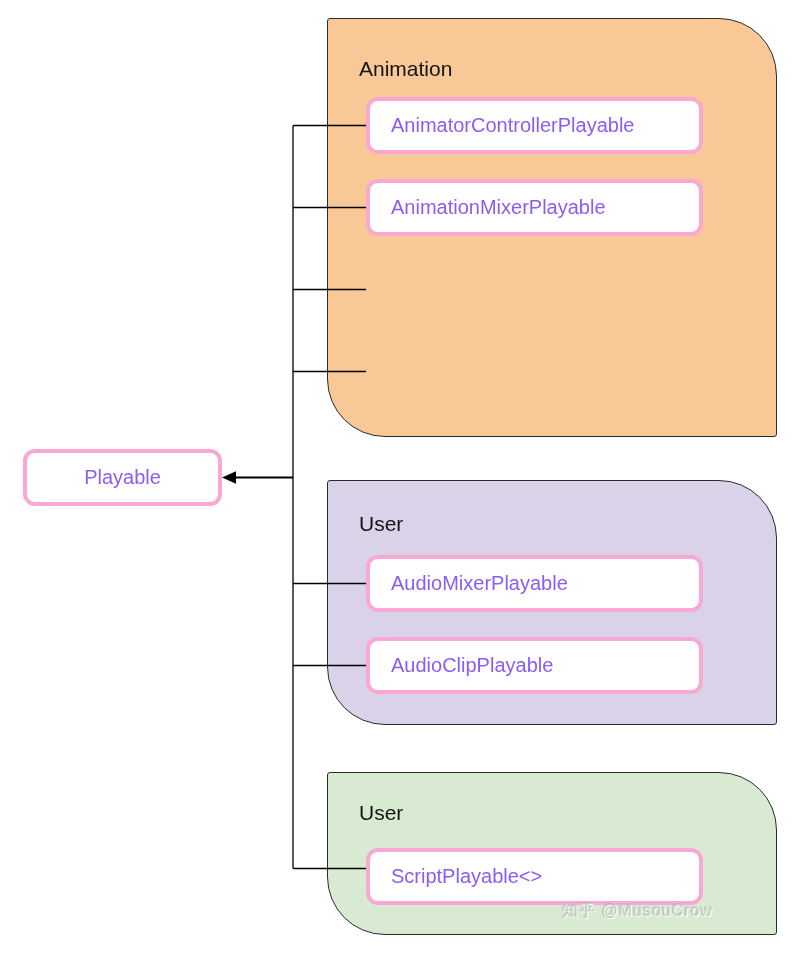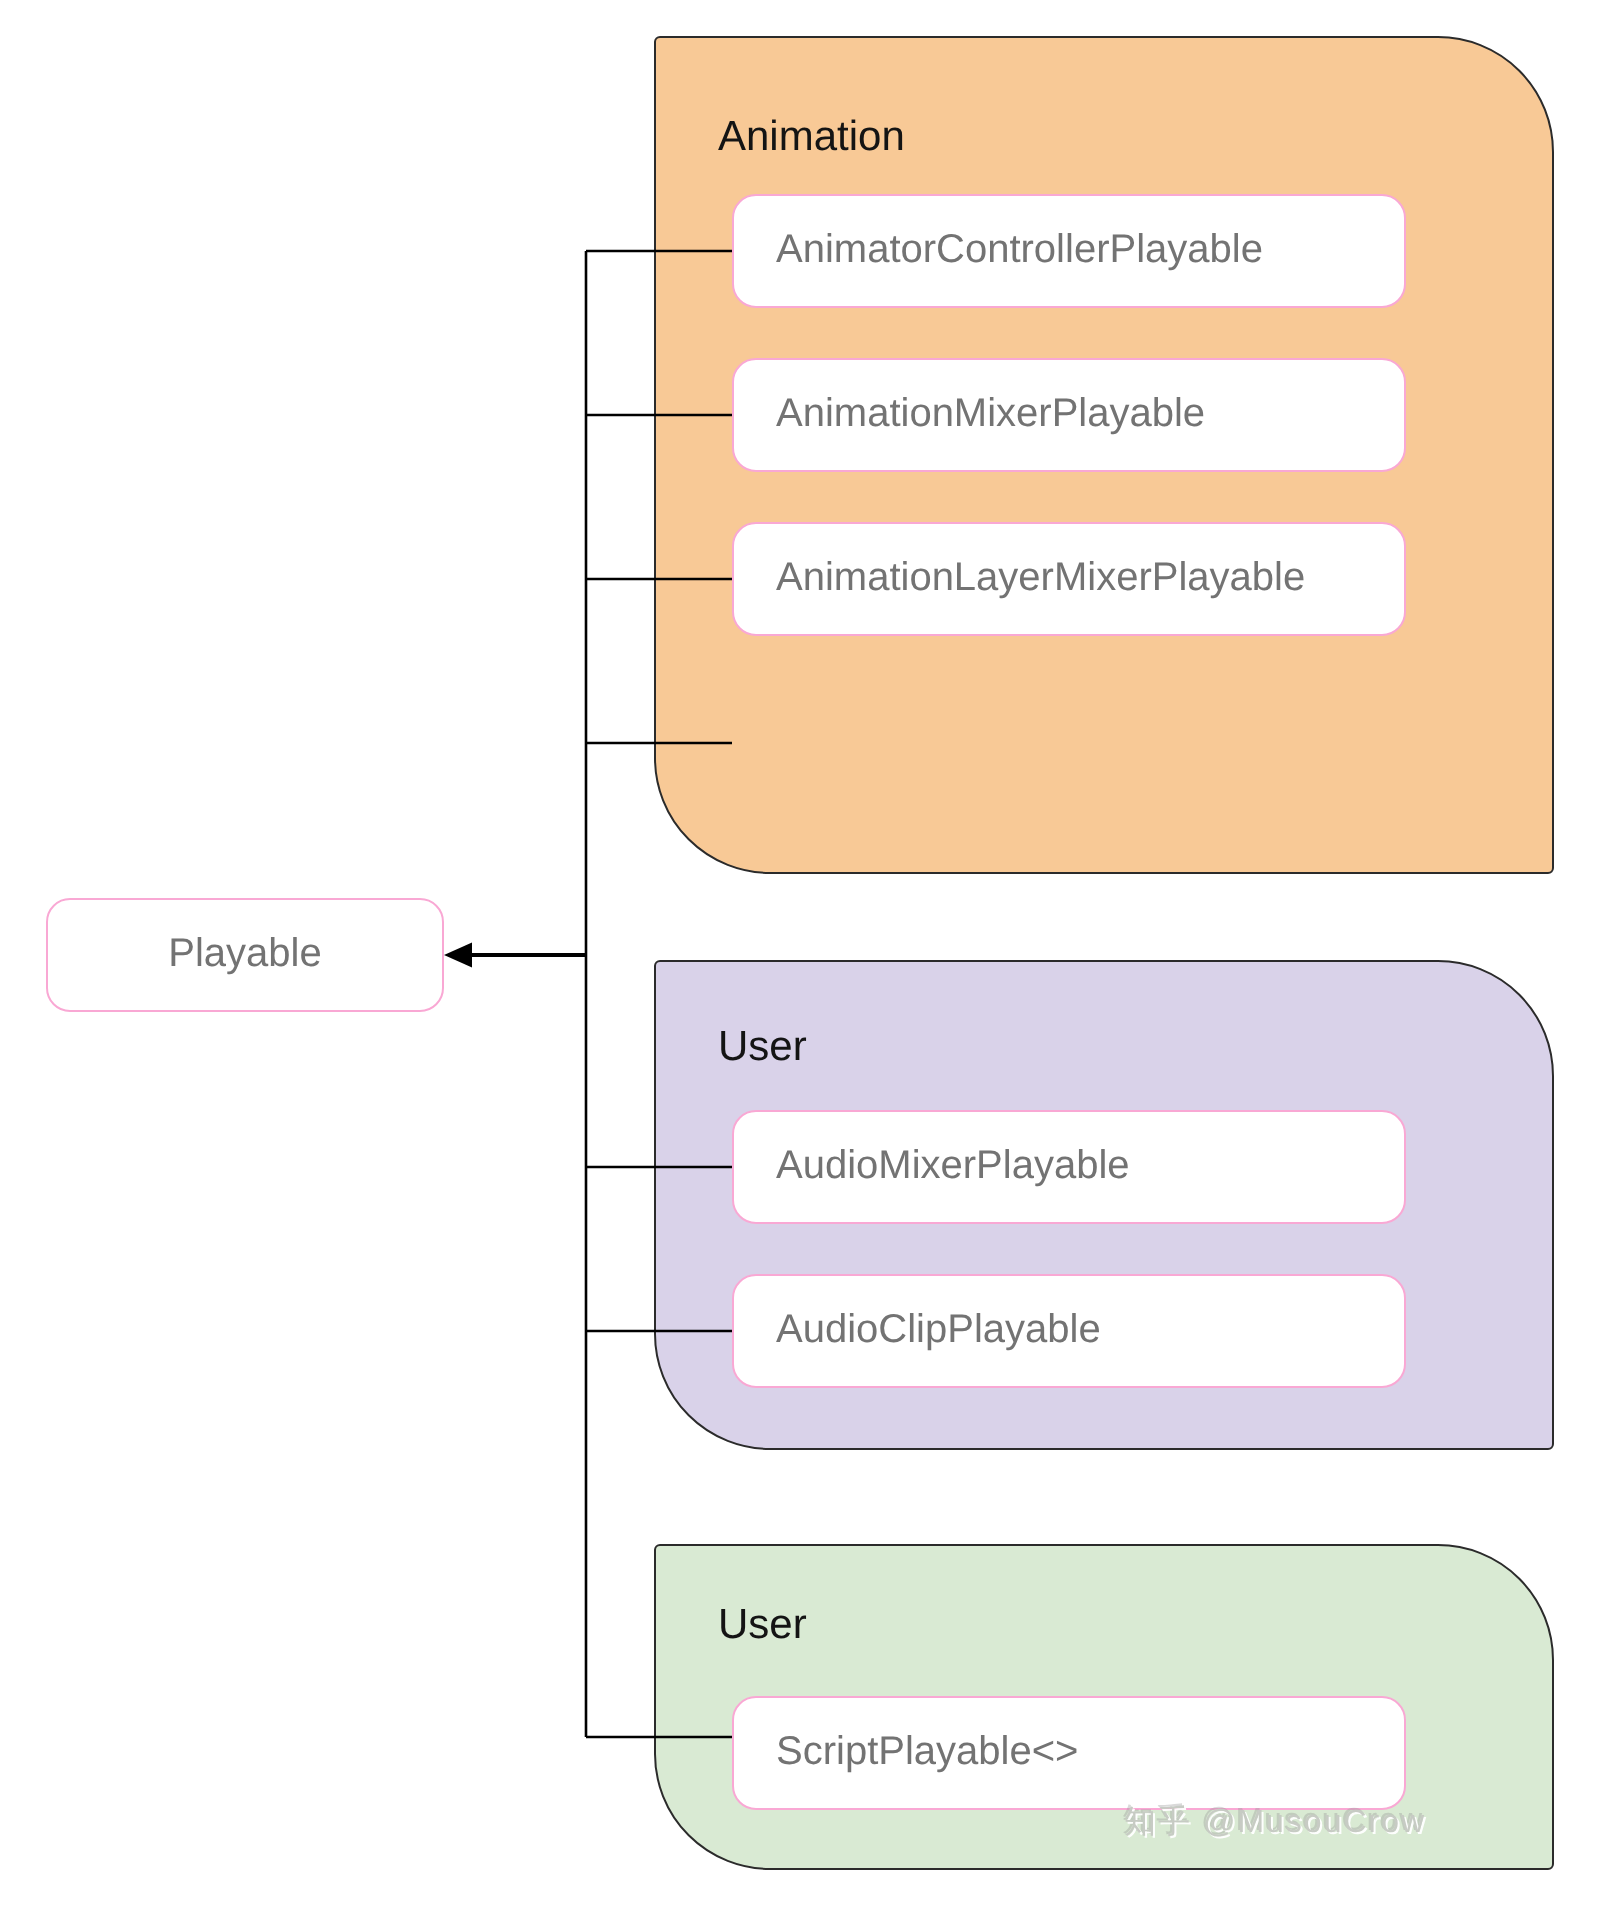--- a/index.html
+++ b/index.html
@@ -29,27 +29,27 @@
   }
   svg.connectors {
     position: absolute;
     left: 0; top: 0;
     z-index: 2;
     pointer-events: none;
   }
   .node {
     position: absolute;
     background: #ffffff;
-    border: 1px solid #f9a8d4;
+    border: 4px solid #f9a8d4;
     border-radius: 12px;
     box-sizing: border-box;
     display: flex;
     align-items: center;
     font-size: 20px;
-    color: #737373;
+    color: #8b5cf6;
     z-index: 3;
     white-space: nowrap;
   }
   .item {
     left: 366px;
     width: 337px;
     height: 57px;
     padding-left: 21px;
   }
   .root-node {
@@ -98,21 +98,20 @@
     <path d="M293 665.5 H366" stroke="#000000" stroke-width="1.3" fill="none"></path>
     <path d="M293 868.5 H366" stroke="#000000" stroke-width="1.3" fill="none"></path>
     <path d="M293 477.5 H234" stroke="#000000" stroke-width="2" fill="none"></path>
     <polygon points="222,477.5 236,471.2 236,483.8" fill="#000000"></polygon>
   </svg>
 
   <div class="node root-node">Playable</div>
 
   <div class="node item" style="top:97px;">AnimatorControllerPlayable</div>
   <div class="node item" style="top:179px;">AnimationMixerPlayable</div>
-  <div class="node item" style="top:261px;">AnimationLayerMixerPlayable</div>
 
   <div class="node item" style="top:555px;text-align:right;">AudioMixerPlayable</div>
   <div class="node item" style="top:637px;">AudioClipPlayable</div>
 
   <div class="node item" style="top:848px;">ScriptPlayable&lt;&gt;</div>
 
   <div class="watermark">知乎 @MusouCrow</div>
 
 </div>
 

